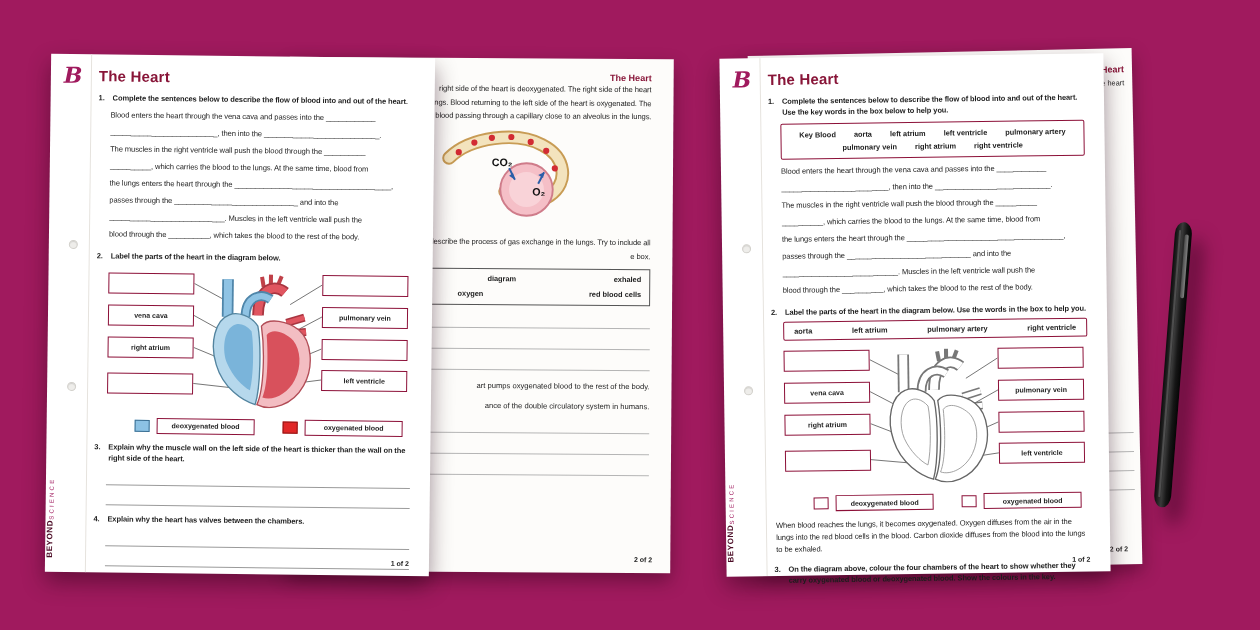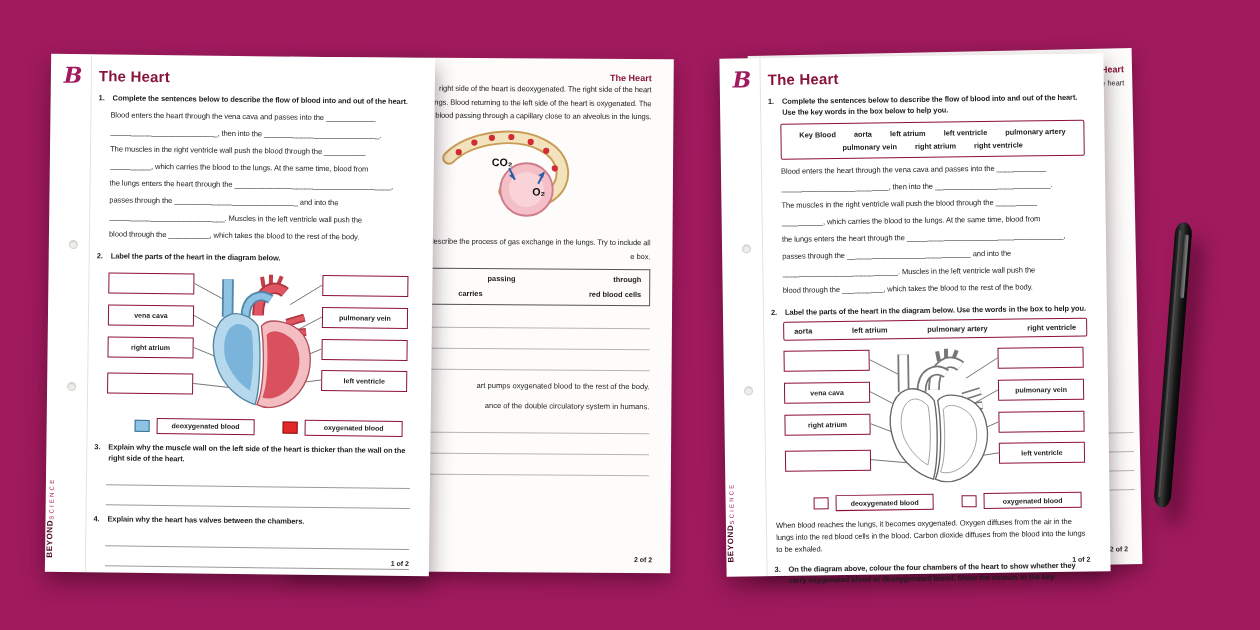--- a/index.html
+++ b/index.html
@@ -149,26 +149,26 @@
           <text class="co2t" x="52" y="38">CO₂</text>
           <text class="o2t" x="94" y="68">O₂</text>
         </svg>
 
         <div class="frag">o describe the process of gas exchange in the lungs. Try to include all</div>
         <div class="frag">e box.</div>
 
         <div class="wordbox">
           <div class="wb-row">
             <span>carbon dioxide</span>
-            <span>passing</span>
-            <span>through</span>
+            <span>diagram</span>
+            <span>exhaled</span>
           </div>
           <div class="wb-row">
             <span>aled</span>
-            <span>carries</span>
+            <span>oxygen</span>
             <span>red blood cells</span>
           </div>
         </div>
 
         <div class="wlines">
           <div class="wline"></div>
           <div class="wline"></div>
           <div class="wline"></div>
         </div>
 

